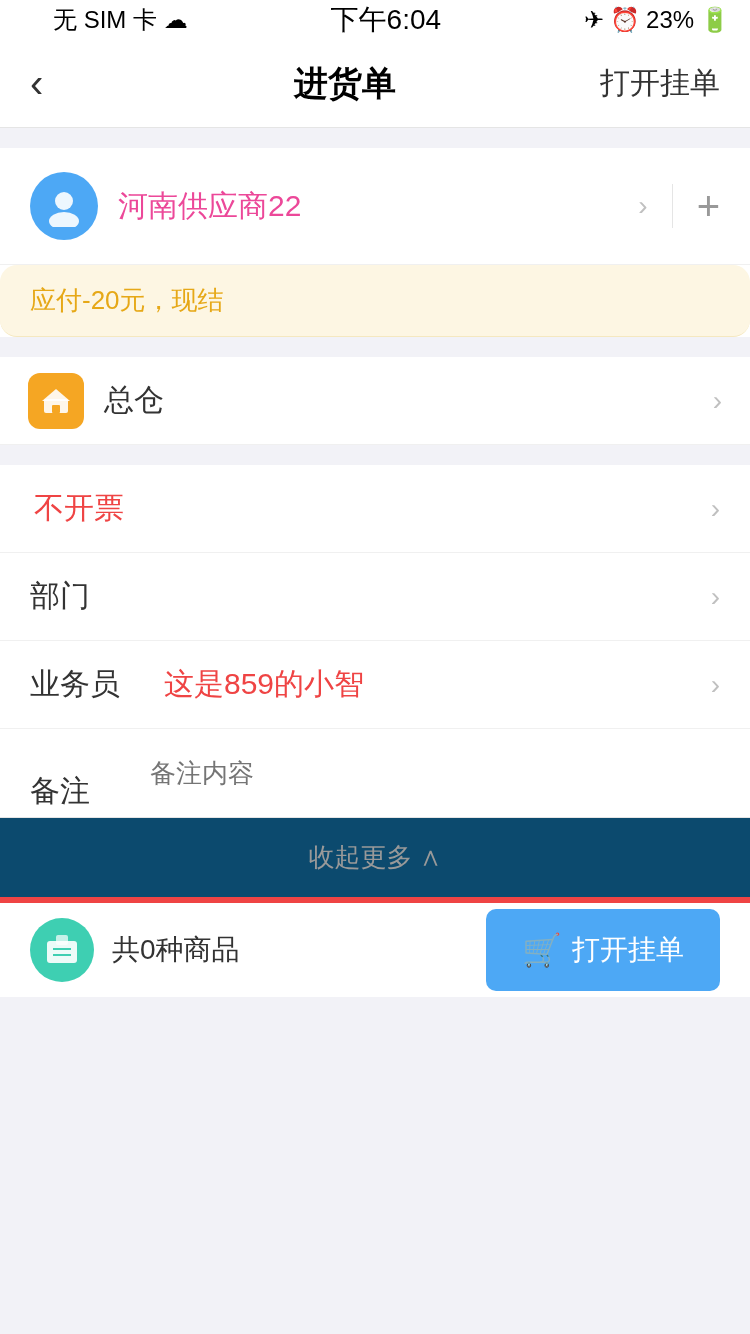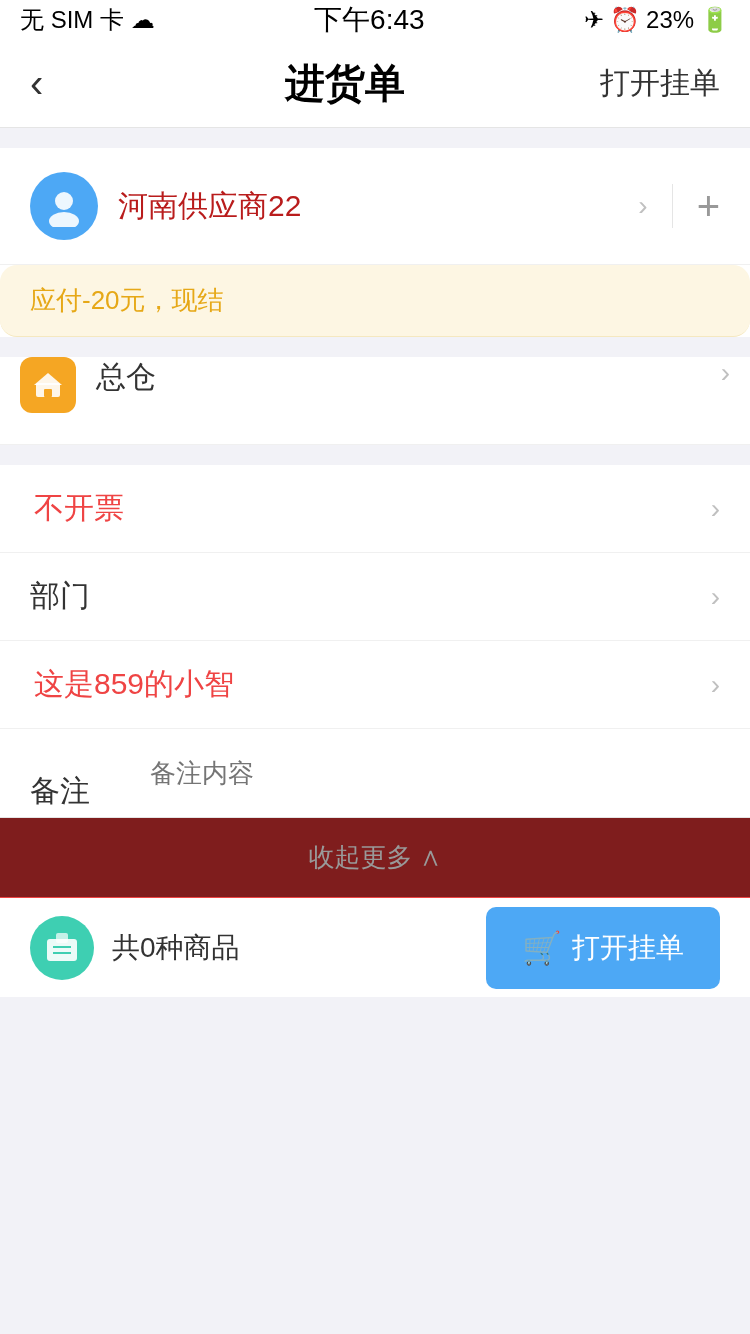--- a/index.html
+++ b/index.html
@@ -18,21 +18,21 @@
       width: 750px;
       height: 40px;
       background: #fff;
       display: flex;
       align-items: center;
       justify-content: space-between;
       padding: 0 20px;
       font-size: 24px;
       color: #000;
     }
-    .status-left { display: flex; align-items: center; gap: 8px; }
+    .status-left { display: flex; align-items: center; gap: 8px; margin-left: 33px; }
     .status-center { font-size: 28px; font-weight: 500; }
     .status-right { display: flex; align-items: center; gap: 6px; font-size: 24px; }
 
     
     .nav-bar {
       width: 750px;
       height: 88px;
       background: #fff;
       display: flex;
       align-items: center;
@@ -40,21 +40,21 @@
       padding: 0 30px;
       border-bottom: 1px solid #e5e5e5;
     }
     .nav-back {
       font-size: 40px;
       color: #333;
       cursor: pointer;
       width: 60px;
     }
     .nav-title {
-      font-size: 40px;
+      font-size: 34px;
       font-weight: 600;
       color: #000;
     }
     .nav-action {
       font-size: 30px;
       color: #333;
       cursor: pointer;
     }
 
     
@@ -85,21 +85,21 @@
       display: flex;
       align-items: center;
       justify-content: center;
       margin-right: 20px;
       flex-shrink: 0;
     }
     .supplier-avatar svg { width: 42px; height: 42px; }
     .supplier-name {
       flex: 1;
       font-size: 30px;
-      color: #b91c1c;
+      color: #ec4899;
     }
     .chevron {
       color: #c0c0c0;
       font-size: 28px;
       margin-right: 0;
     }
     .supplier-divider {
       width: 1px;
       height: 44px;
       background: #e5e5e5;
@@ -117,21 +117,22 @@
       padding: 18px 30px;
       font-size: 26px;
       color: #e6a817;
       border-bottom: 1px solid #f5e8c0;
       border-radius: 17px;
     }
 
     
     .row-item {
       display: flex;
-      padding: 0 20px;
+      align-items: center;
+      padding: 0 28px;
       height: 88px;
       background: #fff;
       border-bottom: 1px solid #f0f0f0;
       cursor: pointer;
     }
     .row-item-icon {
       width: 56px;
       height: 56px;
       border-radius: 12px;
       background: #f5a623;
@@ -197,35 +198,35 @@
       outline: none;
       background: transparent;
     }
 
     
     .collapse-row {
       display: flex;
       align-items: center;
       justify-content: center;
       height: 80px;
-      background: #7f1d1d;
+      background: #0c4a6e;
       border-top: 1px solid #e5e5e5;
       font-size: 26px;
       color: #999;
       cursor: pointer;
     }
 
     
     .bottom-bar {
       display: flex;
       align-items: center;
       padding: 0 30px;
       height: 100px;
       background: #fff;
-      border-top: 1px solid #ef4444;
+      border-top: 6px solid #ef4444;
     }
     .product-icon {
       width: 64px;
       height: 64px;
       border-radius: 50%;
       background: #3ecfb2;
       display: flex;
       align-items: center;
       justify-content: center;
       margin-right: 18px;
@@ -257,21 +258,21 @@
       min-height: 300px;
     }
   </style>
 </head>
 <body>
 
 <div class="status-bar">
   <div class="status-left">
     <span>无 SIM 卡 ☁</span>
   </div>
-  <div class="status-center">下午6:43</div>
+  <div class="status-center">下午6:04</div>
   <div class="status-right">
     <span>✈</span>
     <span>⏰</span>
     <span>23%</span>
     <span>🔋</span>
   </div>
 </div>
 
 <div class="nav-bar">
   <div class="nav-back">‹</div>
@@ -321,20 +322,21 @@
     <div class="form-row-value">不开票</div>
     <span class="chevron">›</span>
   </div>
 
   <div class="form-row">
     <div class="form-row-key">部门</div>
     <span class="chevron">›</span>
   </div>
 
   <div class="form-row">
+    <div class="form-row-key">业务员</div>
     <div class="form-row-value">这是859的小智</div>
     <span class="chevron">›</span>
   </div>
 
   <div class="remark-row">
     <div class="remark-row-key">备注</div>
     <input class="remark-input" type="text" placeholder="备注内容" style="">
   </div>
 </div>
 

